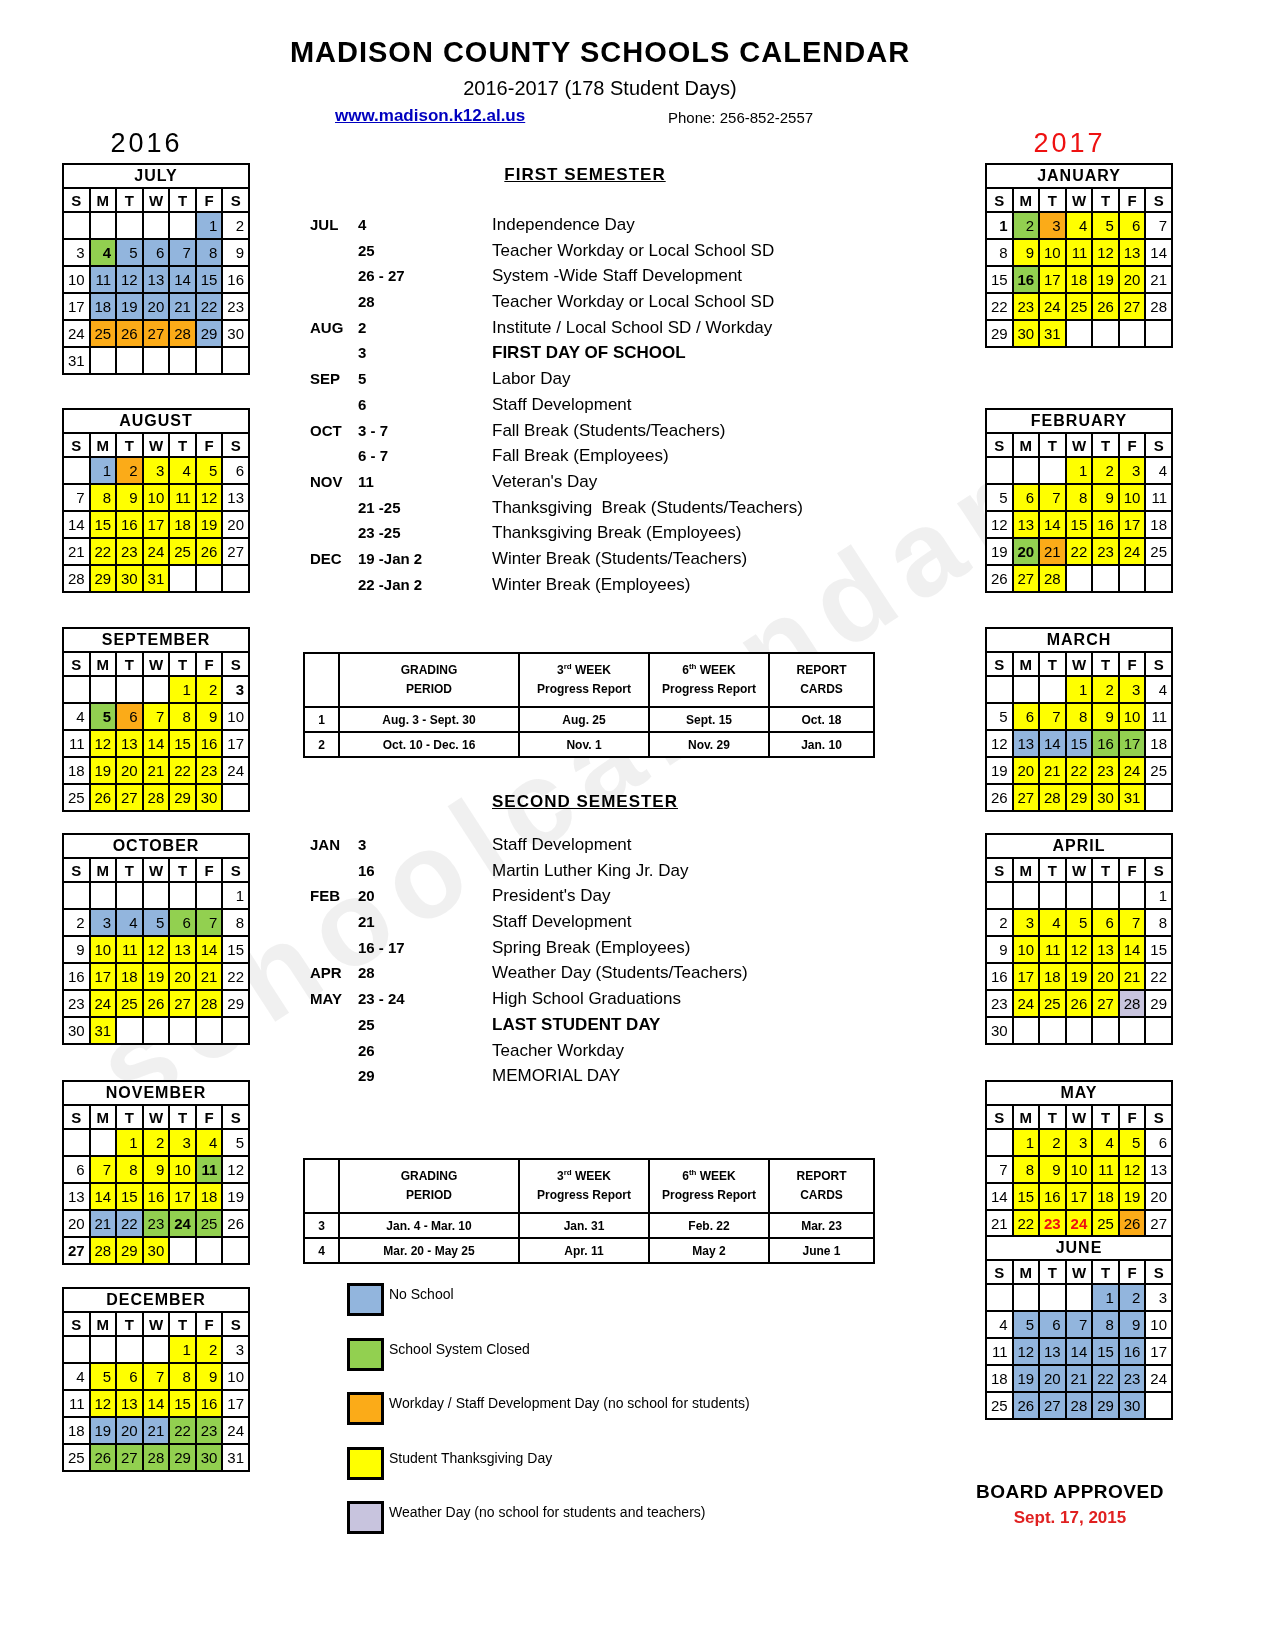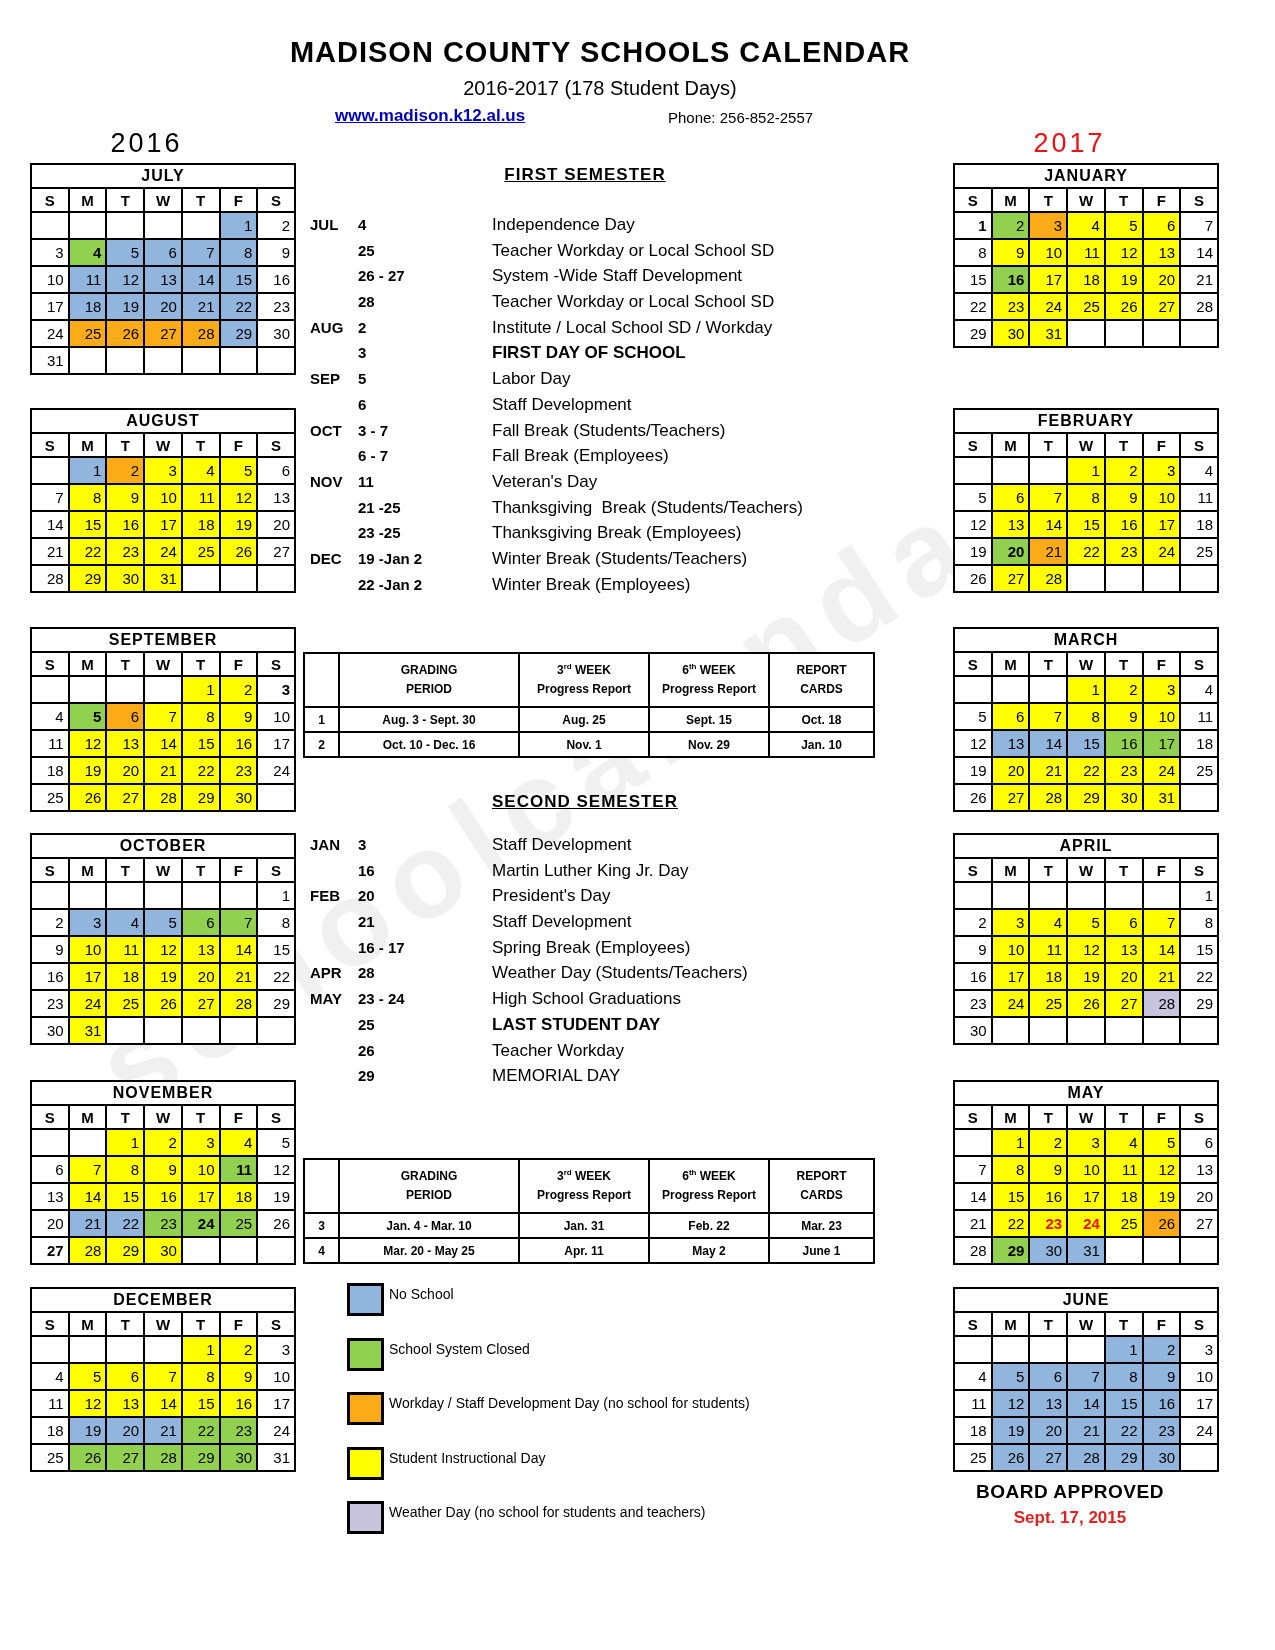--- a/index.html
+++ b/index.html
@@ -16,21 +16,21 @@
   .hdr .t1{margin-top:36px;font-size:29px;font-weight:600;letter-spacing:1px;}
   .hdr .t2{margin-top:8px;font-size:20px;font-weight:normal;}
   .link{position:absolute;left:335px;top:106px;font-size:17px;font-weight:bold;
         color:#0000bf;text-decoration:underline;}
   .phone{position:absolute;left:668px;top:109px;font-size:15px;}
 
   .year{position:absolute;top:128px;width:233px;text-align:center;font-size:27px;letter-spacing:3px;}
   .year.l{left:30px}.year.r{left:953px}
 
   
-  table.cal{position:absolute;border-collapse:collapse;table-layout:fixed;width:266px;background:#fff;}
+  table.cal{position:absolute;border-collapse:collapse;table-layout:fixed;width:188px;background:#fff;margin-left:32px;}
   table.cal td{border:2px solid #000;height:25px;font-size:15px;text-align:right;
                padding:0 4px 0 0;overflow:hidden;}
   table.cal td.mtitle{height:22px;text-align:center;font-weight:bold;font-size:16px;padding:0;letter-spacing:1px;}
   table.cal td.wd{height:22px;text-align:center;font-weight:bold;font-size:15px;padding:0;}
   td.bg-blue{background:#92b5dd}td.bg-green{background:#92d050}td.bg-orange{background:#fbab18}
   td.bg-yellow{background:#ffff00}td.bg-lavender{background:#c8c4de}
   .b{font-weight:bold}.r{color:#ee1111}
 
   
   .semtitle{position:absolute;left:290px;width:590px;text-align:center;font-size:17px;
@@ -969,21 +969,21 @@
           <td class="">28</td>
           <td class="bg-green b">29</td>
           <td class="bg-blue">30</td>
           <td class="bg-blue">31</td>
           <td class=""></td>
           <td class=""></td>
           <td class=""></td>
         </tr>
       </tbody>
     </table>
-    <table class="cal" style="left: 953px; top: 1287px; padding-left: 14px;">
+    <table class="cal" style="left: 953px; top: 1235px; padding-left: 14px;">
       <tbody>
         <tr>
           <td class="mtitle" colspan="7">JUNE</td>
         </tr>
         <tr>
           <td class="wd">S</td>
           <td class="wd">M</td>
           <td class="wd">T</td>
           <td class="wd">W</td>
           <td class="wd">T</td>
@@ -1044,19 +1044,19 @@
     <div class="lg" style="top: 1337.5px;">
       <span class="lgbox" style="background:#92d050"></span>
       <span class="lgtxt">School System Closed</span>
     </div>
     <div class="lg" style="top: 1392px;">
       <span class="lgbox" style="background:#fbab18"></span>
       <span class="lgtxt">Workday / Staff Development Day (no school for students)</span>
     </div>
     <div class="lg" style="top: 1446.5px;">
       <span class="lgbox" style="background:#ffff00"></span>
-      <span class="lgtxt">Student Instructional Day</span>
+      <span class="lgtxt">Student Thanksgiving Day</span>
     </div>
     <div class="lg" style="top: 1501px;">
       <span class="lgbox" style="background:#c8c4de"></span>
       <span class="lgtxt">Weather Day (no school for students and teachers)</span>
     </div>
   </div>
 
 </body></html>

